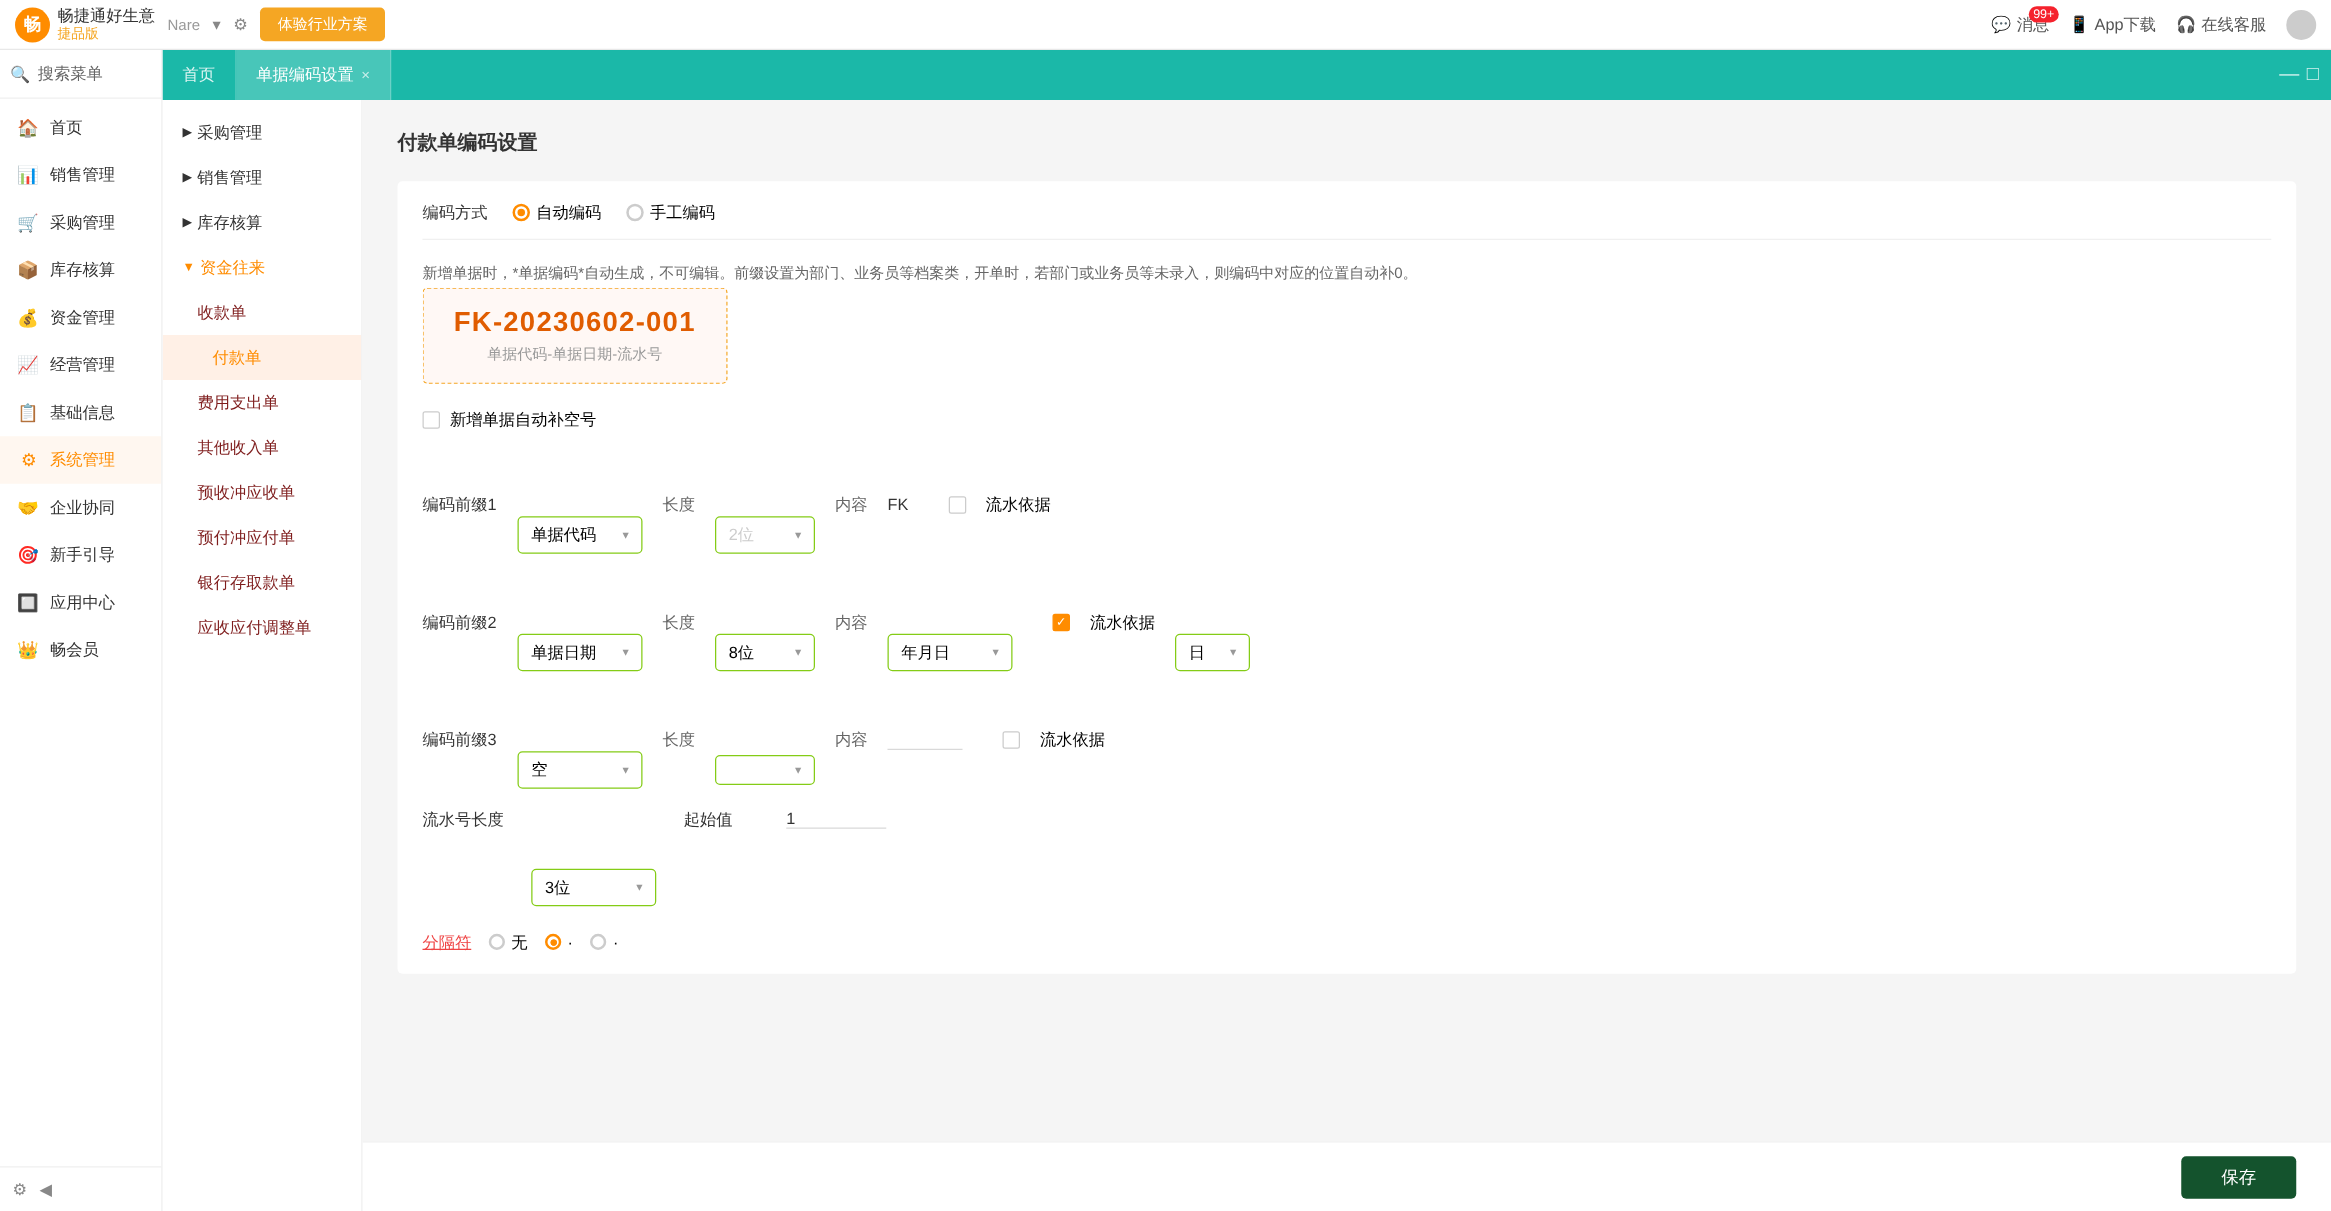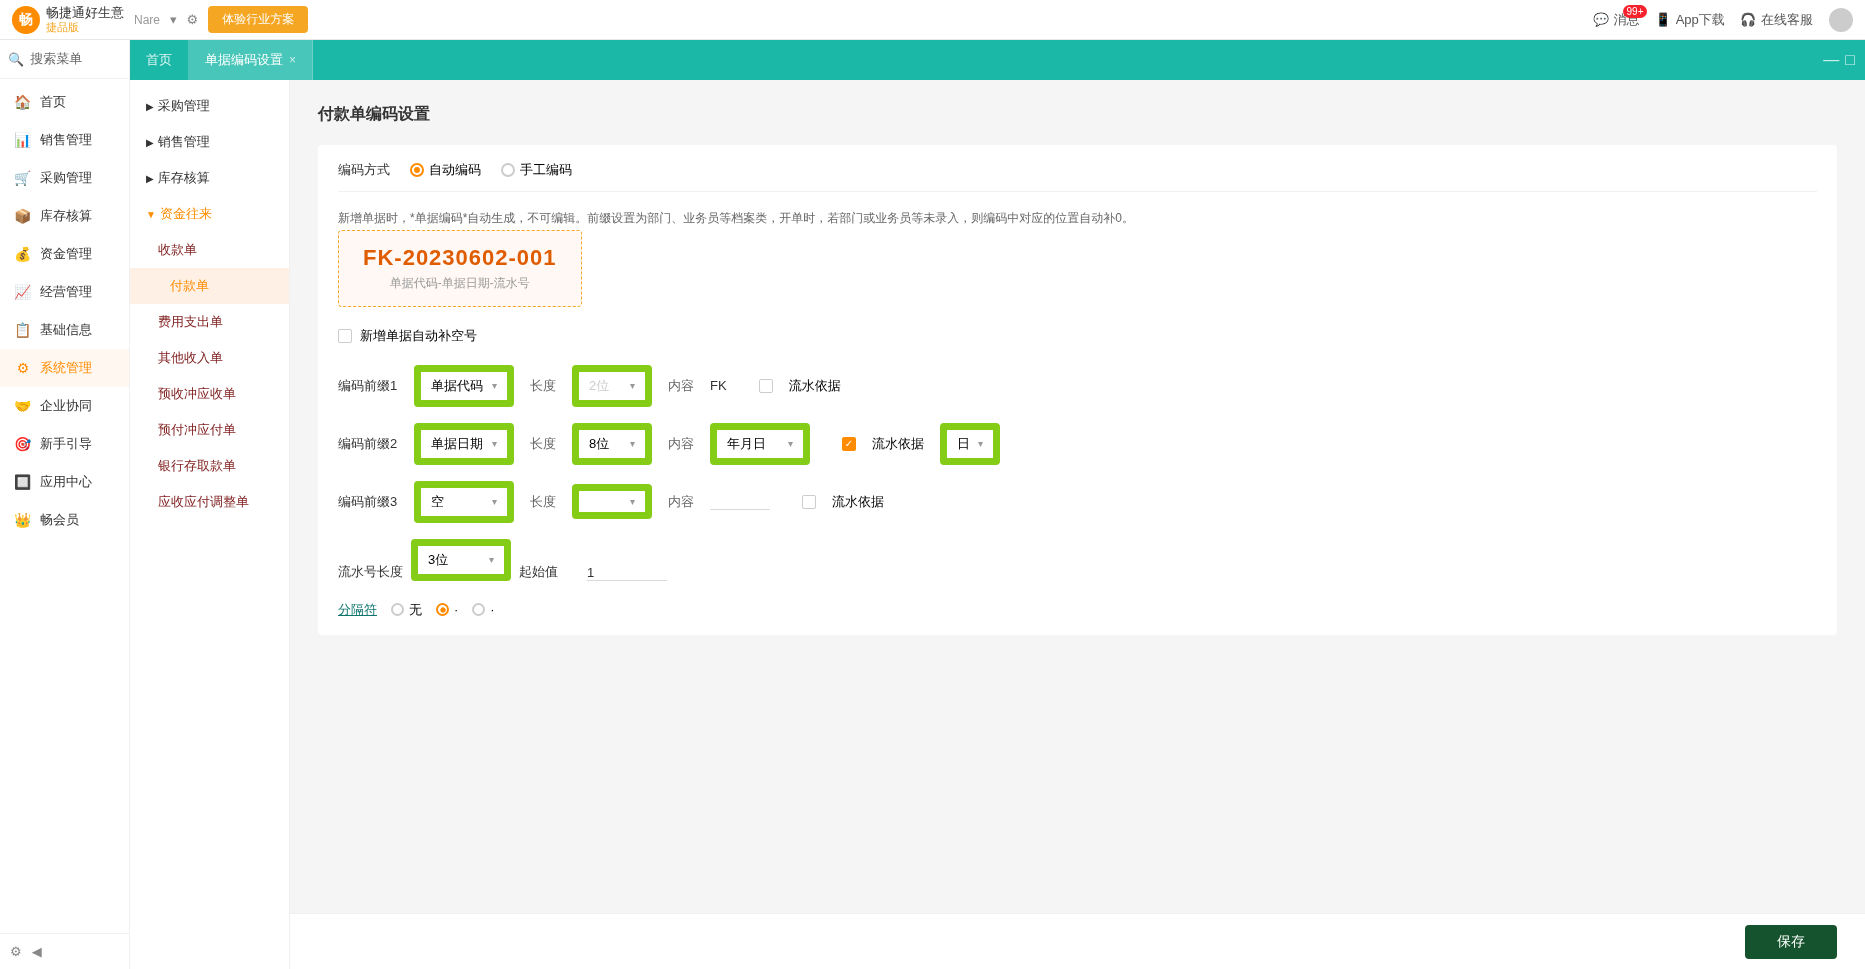--- a/index.html
+++ b/index.html
@@ -173,37 +173,37 @@
     }
 
     .config-row {
       display: flex;
       align-items: center;
       gap: 16px;
       margin-bottom: 16px;
     }
     .config-label { color: #333; font-size: 13px; min-width: 60px; }
     .select-box {
-      display: flex; align-items: center; border: 7px solid #84cc16; border-radius: 4px;
-      padding: 5px 10px; background: #fff; cursor: pointer; gap: 6px; min-width: 100px;
+      display: flex; align-items: center; border: 1px solid #84cc16; border-radius: 4px;
+      padding: 5px 10px; background: #fff; cursor: pointer; gap: 6px; min-width: 100px; margin-top: 48px;
     }
     .select-box .arrow-down { color: #999; font-size: 10px; margin-left: auto; }
     .config-field-label { color: #666; font-size: 13px; }
     .config-value { border: none; border-bottom: 1px solid #d9d9d9; outline: none; width: 60px; color: #333; font-size: 13px; background: transparent; }
     .config-value-text { color: #333; font-size: 13px; }
     .checkbox-checked {
       width: 14px; height: 14px; background: #ff8c00; border: 1px solid #ff8c00; border-radius: 2px;
       display: flex; align-items: center; justify-content: center; cursor: pointer; color: white; font-size: 10px;
     }
 
-    .serial-row { display: flex; align-items: flex-end; gap: 8px; margin-bottom: 20px; }
+    .serial-row { display: flex; align-items: flex-start; gap: 22px; margin-bottom: 20px; }
     .start-value-input { border: none; border-bottom: 1px solid #d9d9d9; outline: none; width: 80px; font-size: 13px; color: #333; background: transparent; }
 
     .separator-row { display: flex; align-items: center; gap: 14px; }
-    .separator-label { color: #0f766e; font-size: 13px; text-decoration: underline; }
+    .separator-label { color: #ef4444; font-size: 13px; text-decoration: underline; }
     .radio-separator { display: flex; align-items: center; gap: 5px; cursor: pointer; }
     .radio-sm { width: 13px; height: 13px; border-radius: 50%; border: 2px solid #ccc; }
     .radio-sm.checked { border-color: #ff8c00; position: relative; }
     .radio-sm.checked::after { content: ''; width: 5px; height: 5px; background: #ff8c00; border-radius: 50%; position: absolute; top: 50%; left: 50%; transform: translate(-50%,-50%); }
 
     
     .bottom-bar {
       height: 56px;
       background: #fff;
       border-top: 1px solid #f0f0f0;

